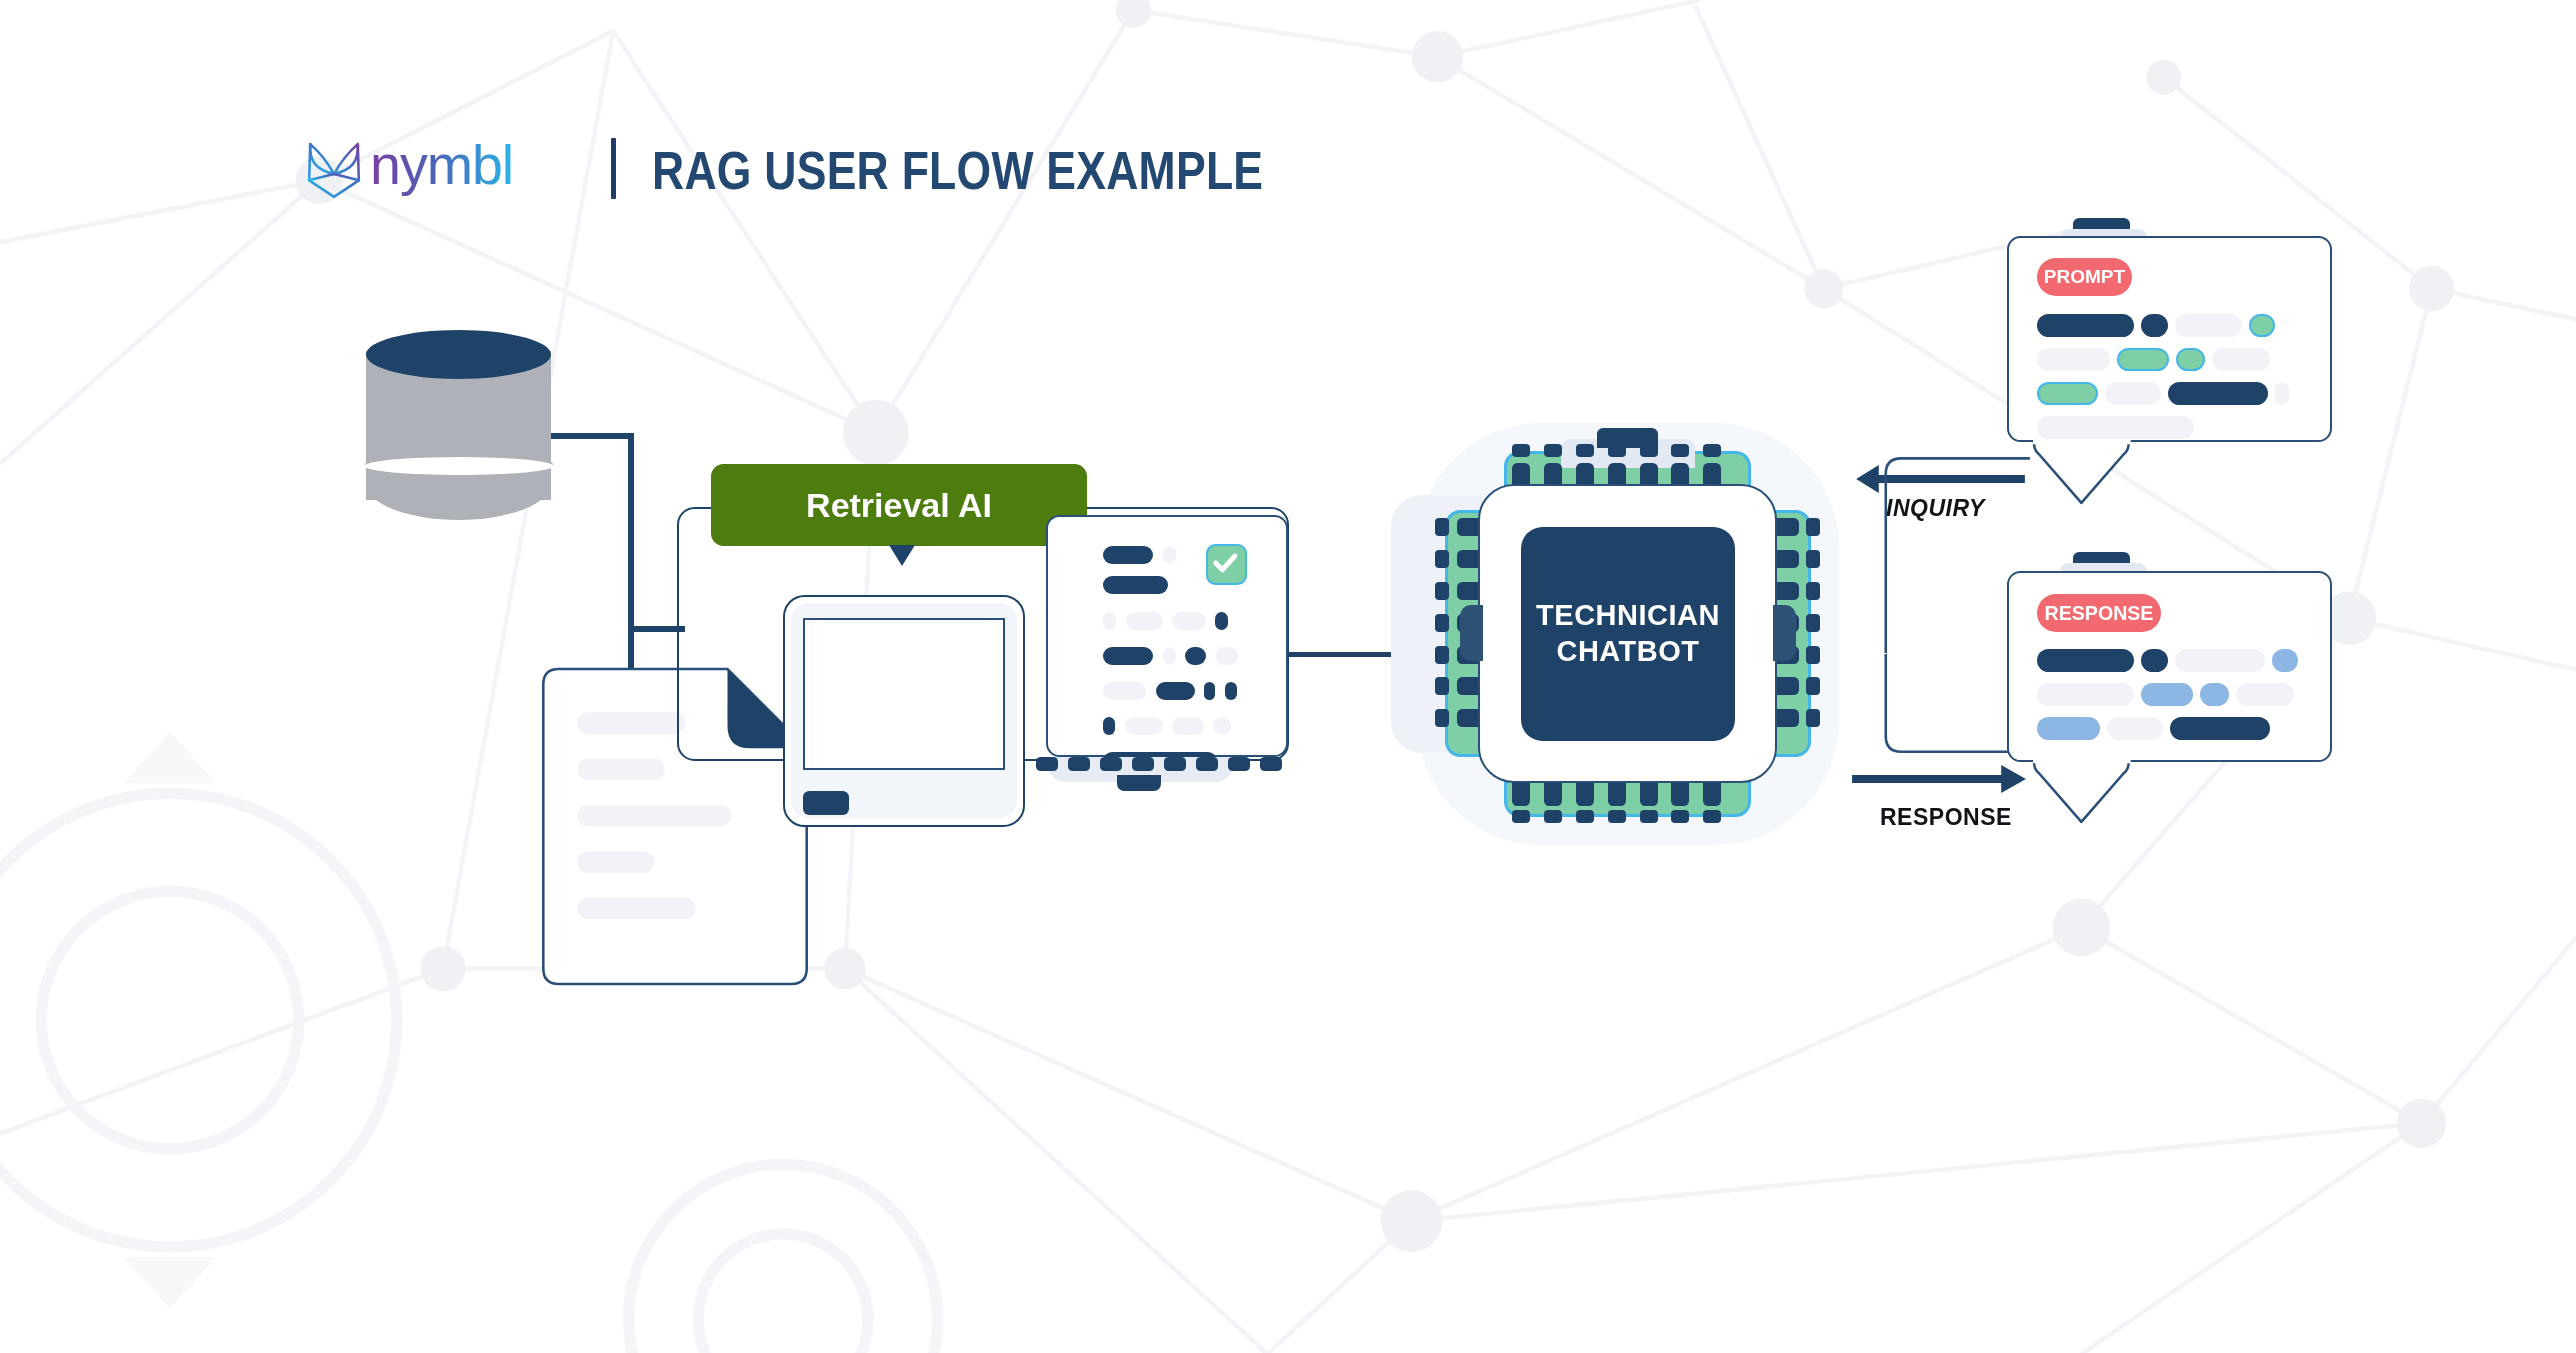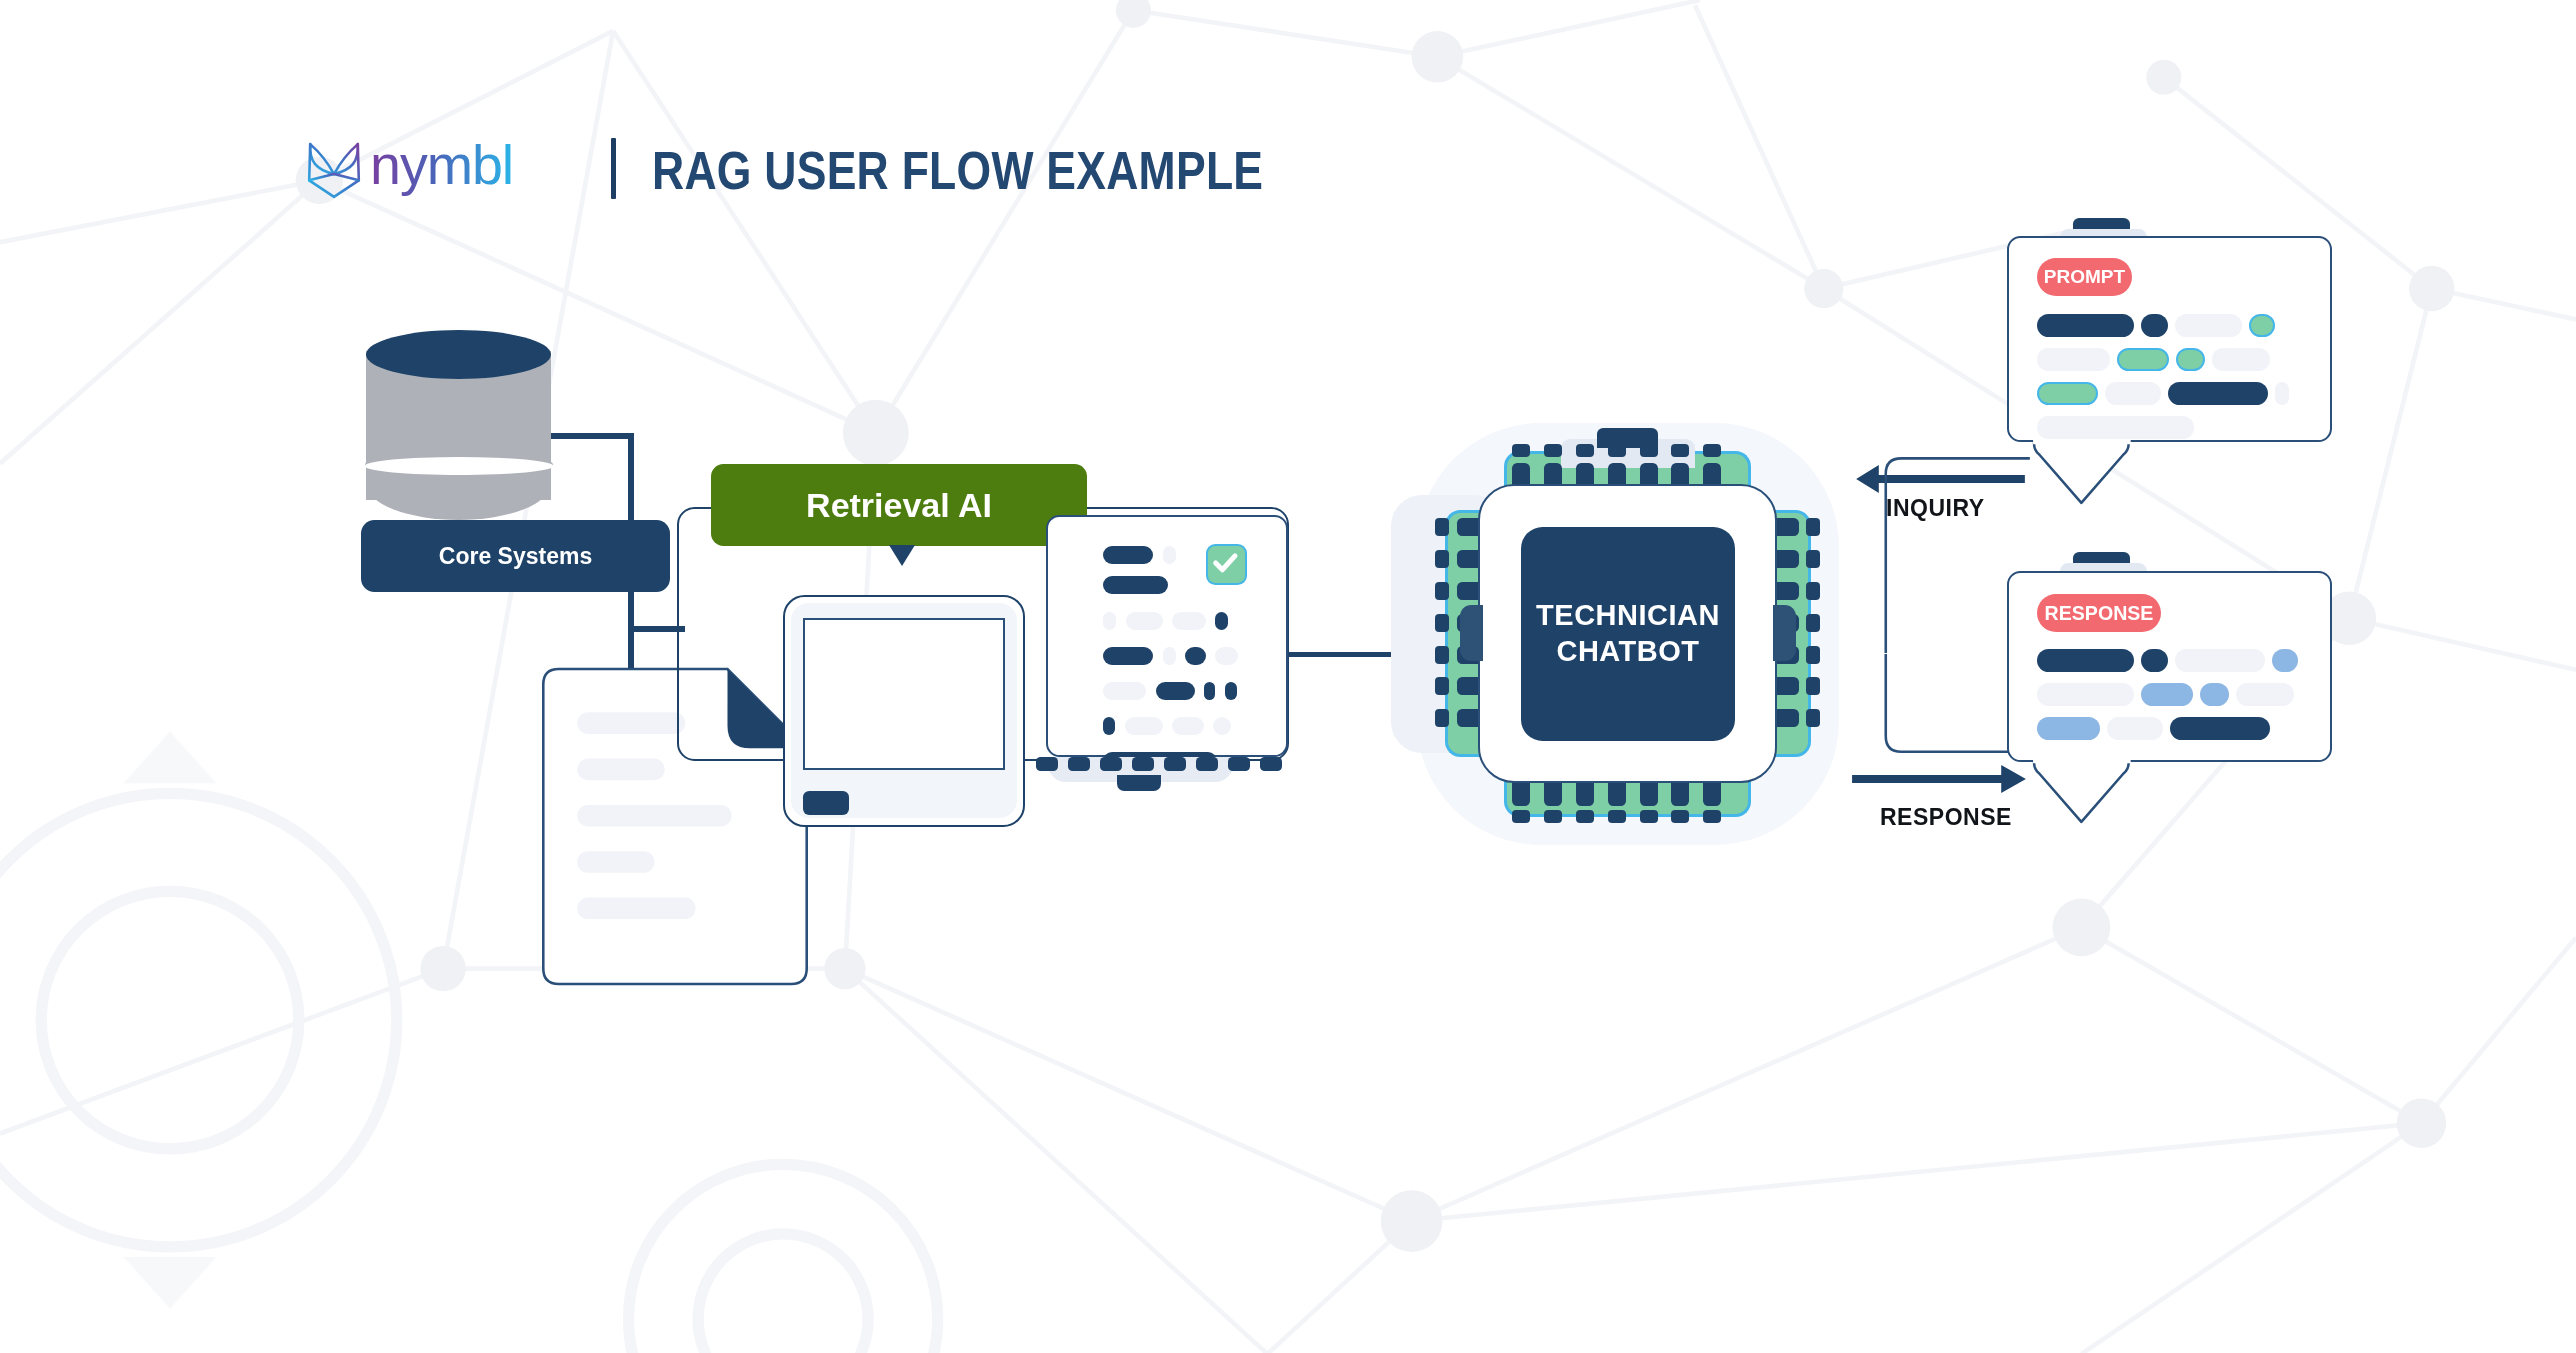--- a/index.html
+++ b/index.html
@@ -215,23 +215,20 @@
   <div class="conn" style="left:628px;top:433px;width:6.2px;height:371px;"></div>
   <div class="conn" style="left:551px;top:798px;width:82px;height:6.2px;"></div>
   <div class="conn" style="left:628px;top:626px;width:57px;height:6.2px;"></div>
 
   <div id="db-group">
     <div id="db-body"></div>
     <div id="db-body-bot"></div>
     <div id="db-band2"></div>
     <div id="db-band"></div>
     <div id="db-top"></div>
-  </div>
-  <div class="lbl-chip" id="db-label">
-    <span>Core Systems</span>
   </div>
 
   <div id="doc-group">
     <svg id="doc-page" viewBox="0 0 540 620" xmlns="http://www.w3.org/2000/svg">
       <path d="M14 34 Q14 4 44 4 L372 4 L526 158 L526 586 Q526 616 496 616 L44 616 Q14 616 14 586 Z" fill="#ffffff" stroke="#2a4f79" stroke-width="5"></path>
       <path d="M372 4 L526 158 L416 158 Q372 158 372 114 Z" fill="#1e4268"></path>
       <rect x="80" y="88" width="210" height="42" rx="21" fill="#f1f3f8"></rect>
       <rect x="80" y="178" width="170" height="42" rx="21" fill="#f1f3f8"></rect>
       <rect x="80" y="268" width="300" height="42" rx="21" fill="#f1f3f8"></rect>
       <rect x="80" y="358" width="150" height="42" rx="21" fill="#f1f3f8"></rect>
@@ -369,21 +366,21 @@
     <div id="chip-rtab"></div>
     <div id="chip-core">
       <span>TECHNICIAN</span>
       <span>CHATBOT</span>
     </div>
   </div>
 
   <svg style="position:absolute;left:1855px;top:461px;width:170px;height:36px;" viewBox="0 0 330 70" xmlns="http://www.w3.org/2000/svg">
     <path d="M330 27 L46 27 L46 8 L2 35 L46 62 L46 43 L330 43 Z" fill="#1e4268"></path>
   </svg>
-  <div class="arrow-label" style="left:1886px;top:495px;">INQUIRY</div>
+  <div class="arrow-label" style="left:1886px;top:495px;font-style:italic;">INQUIRY</div>
 
   <svg style="position:absolute;left:1852px;top:761px;width:175px;height:36px;" viewBox="0 0 340 70" xmlns="http://www.w3.org/2000/svg">
     <path d="M0 27 L290 27 L290 8 L338 35 L290 62 L290 43 L0 43 Z" fill="#1e4268"></path>
   </svg>
   <div class="arrow-label" style="left:1880px;top:804px;">RESPONSE</div>
 
   <svg style="position:absolute;left:1824px;top:412px;width:350px;height:381px;" viewBox="0 0 680 740" xmlns="http://www.w3.org/2000/svg">
     <path d="M120 468 L120 120 Q120 90 150 90 L400 90" fill="none" stroke="#2a4f79" stroke-width="5"></path>
     <path d="M120 470 L120 630 Q120 660 150 660 L400 660" fill="none" stroke="#2a4f79" stroke-width="5"></path>
   </svg>

